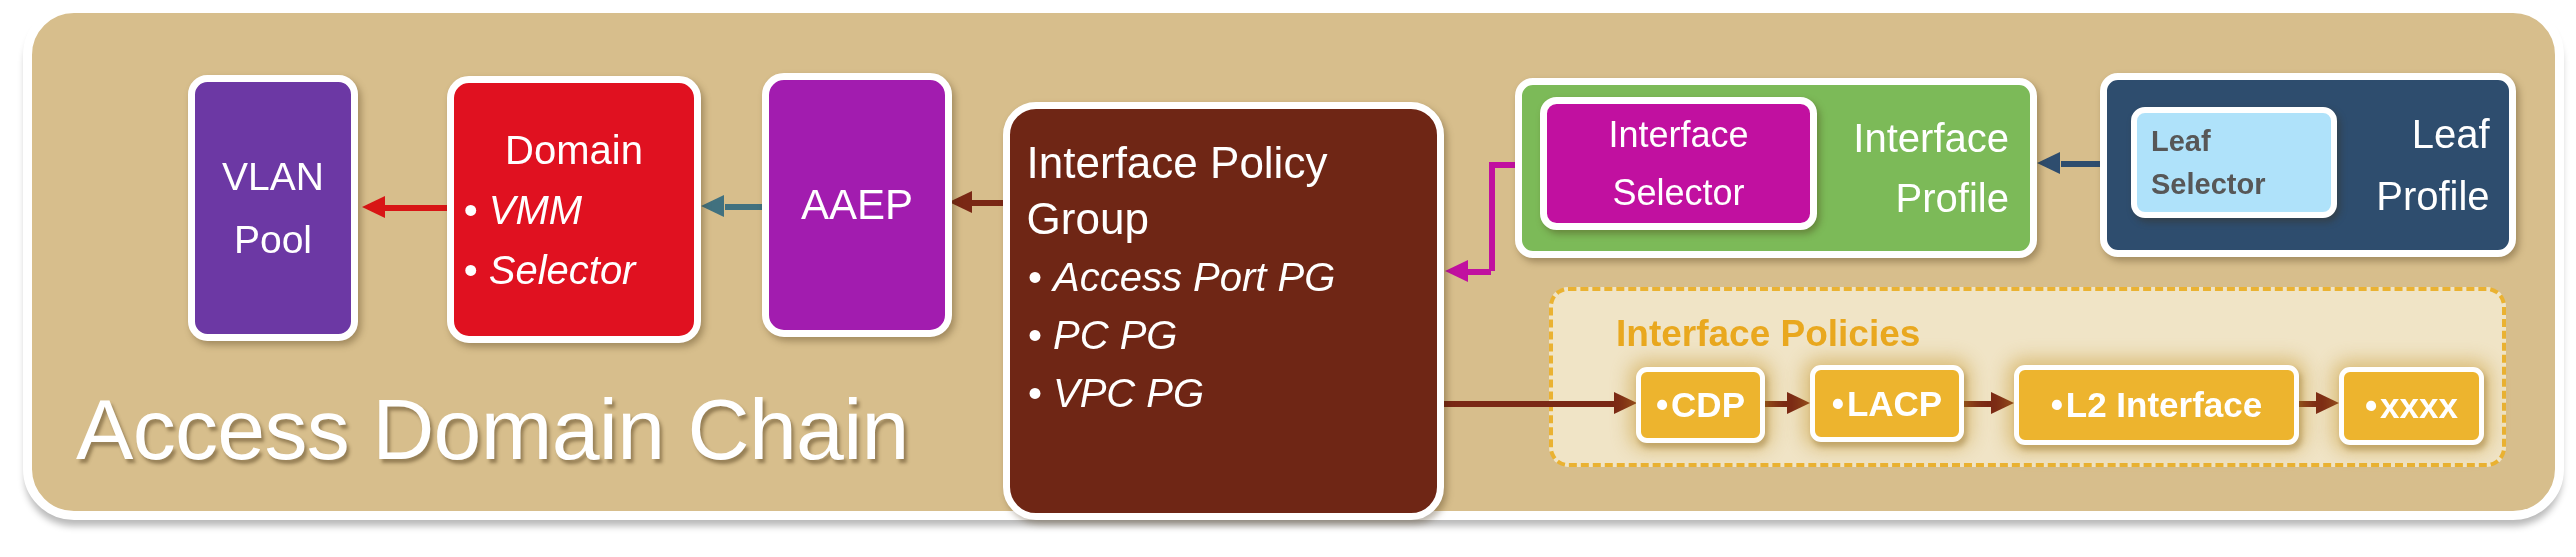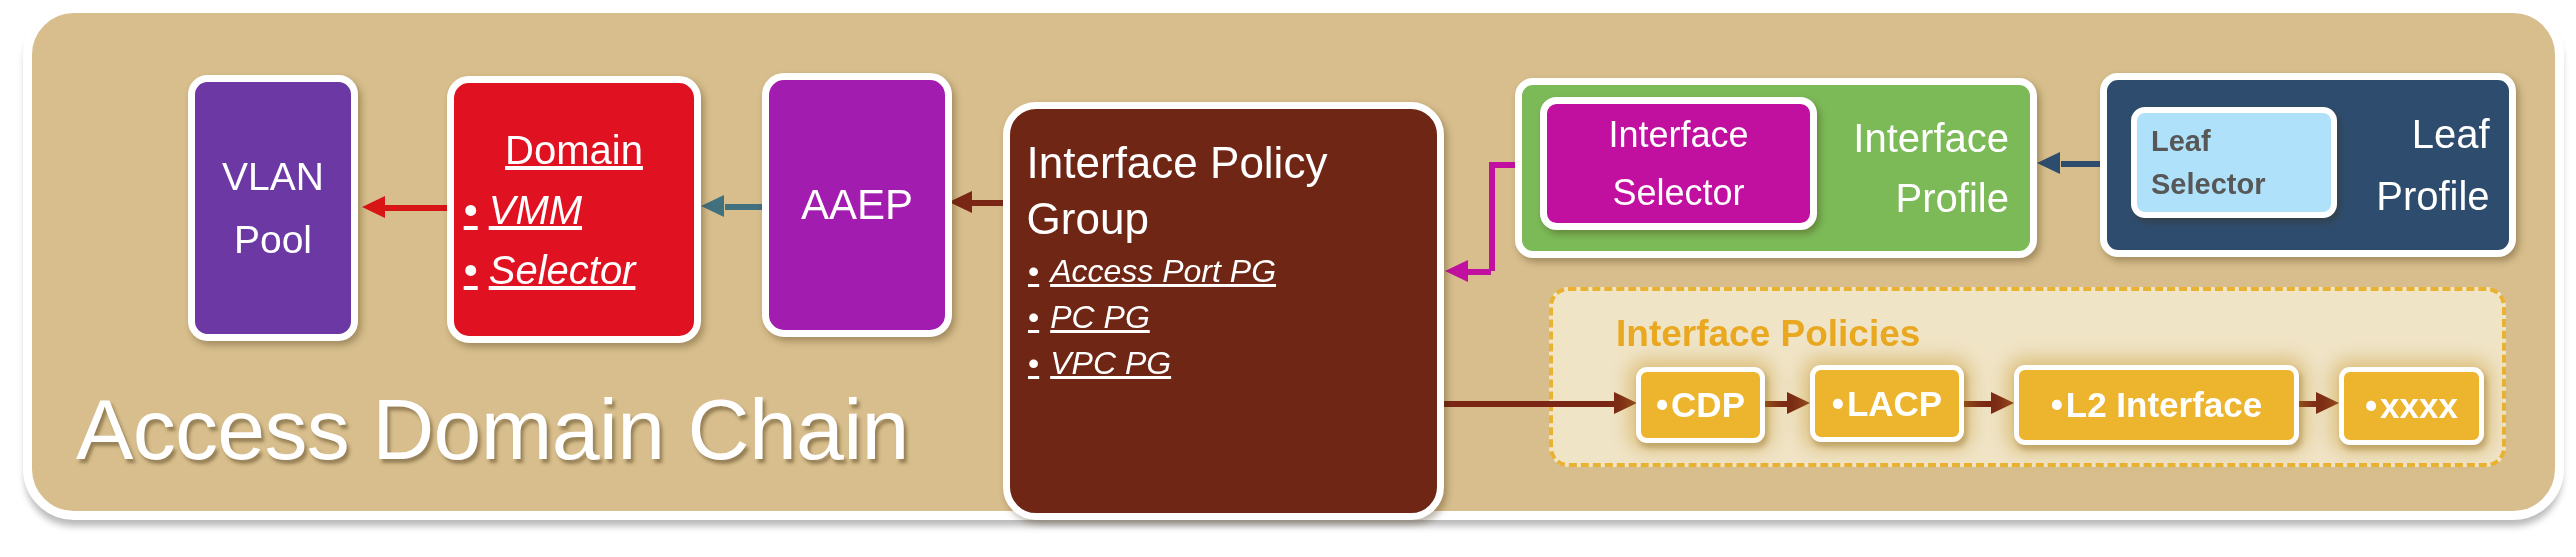--- a/index.html
+++ b/index.html
@@ -17,28 +17,28 @@
 
   
   .box{border:7.6px solid #ffffff;color:#ffffff;z-index:2;
        filter:drop-shadow(3.5px 4.8px 3.5px rgba(60,40,10,.35));
        display:flex;flex-direction:column;justify-content:center;}
   .center{align-items:center;text-align:center;}
   .rightal{align-items:flex-end;text-align:right;}
   .leftal{align-items:flex-start;text-align:left;}
 
   .vlan{left:188px;top:75px;width:170px;height:266px;border-radius:19.4px;font-size:39px;line-height:1.62;}
-  .domain{left:447px;top:76px;width:254px;height:267px;border-radius:22px;font-size:40px;text-decoration:underline;}
+  .domain{left:447px;top:76px;width:254px;height:267px;border-radius:22px;font-size:40px;}
   .domain .ttl{text-align:center;line-height:1.5;}
   .domain .bullet-row{line-height:1.5;font-style:italic;padding-left:9.7px;}
   .aaep{left:762px;top:73px;width:190px;height:264px;border-radius:22px;font-size:42px;}
   .ipg{left:1003px;top:74px;width:441px;height:418px;border-radius:33px;
        justify-content:flex-start;padding:26px 14px 0 16.6px;margin-top:28px;}
   .ipg .ttl{font-size:44px;line-height:1.28;max-width:388px;}
-  .ipg .bullet-row{font-size:32px;font-style:italic;line-height:1.45;padding-left:1.4px;text-decoration:underline;}
+  .ipg .bullet-row{font-size:40px;font-style:italic;line-height:1.45;padding-left:1.4px;}
   .bullet{font-style:normal;margin-right:11px;}
 
   .iprofile{left:1515px;top:78px;width:522px;height:180px;border-radius:18px;
             font-size:40px;line-height:1.5;padding-right:21px;}
   .iselector{left:1540px;top:97px;width:277px;height:133px;border-radius:16.6px;
              font-size:36px;line-height:1.6;z-index:3;}
   .leafprofile{left:2100px;top:73px;width:416px;height:184px;border-radius:18px;
                font-size:40px;line-height:1.55;padding-right:19.4px;}
   .leafselector{left:2131px;top:107px;width:206px;height:111px;border-radius:14px;
                 border-width:6.2px;font-size:29px;font-weight:bold;line-height:1.45;

